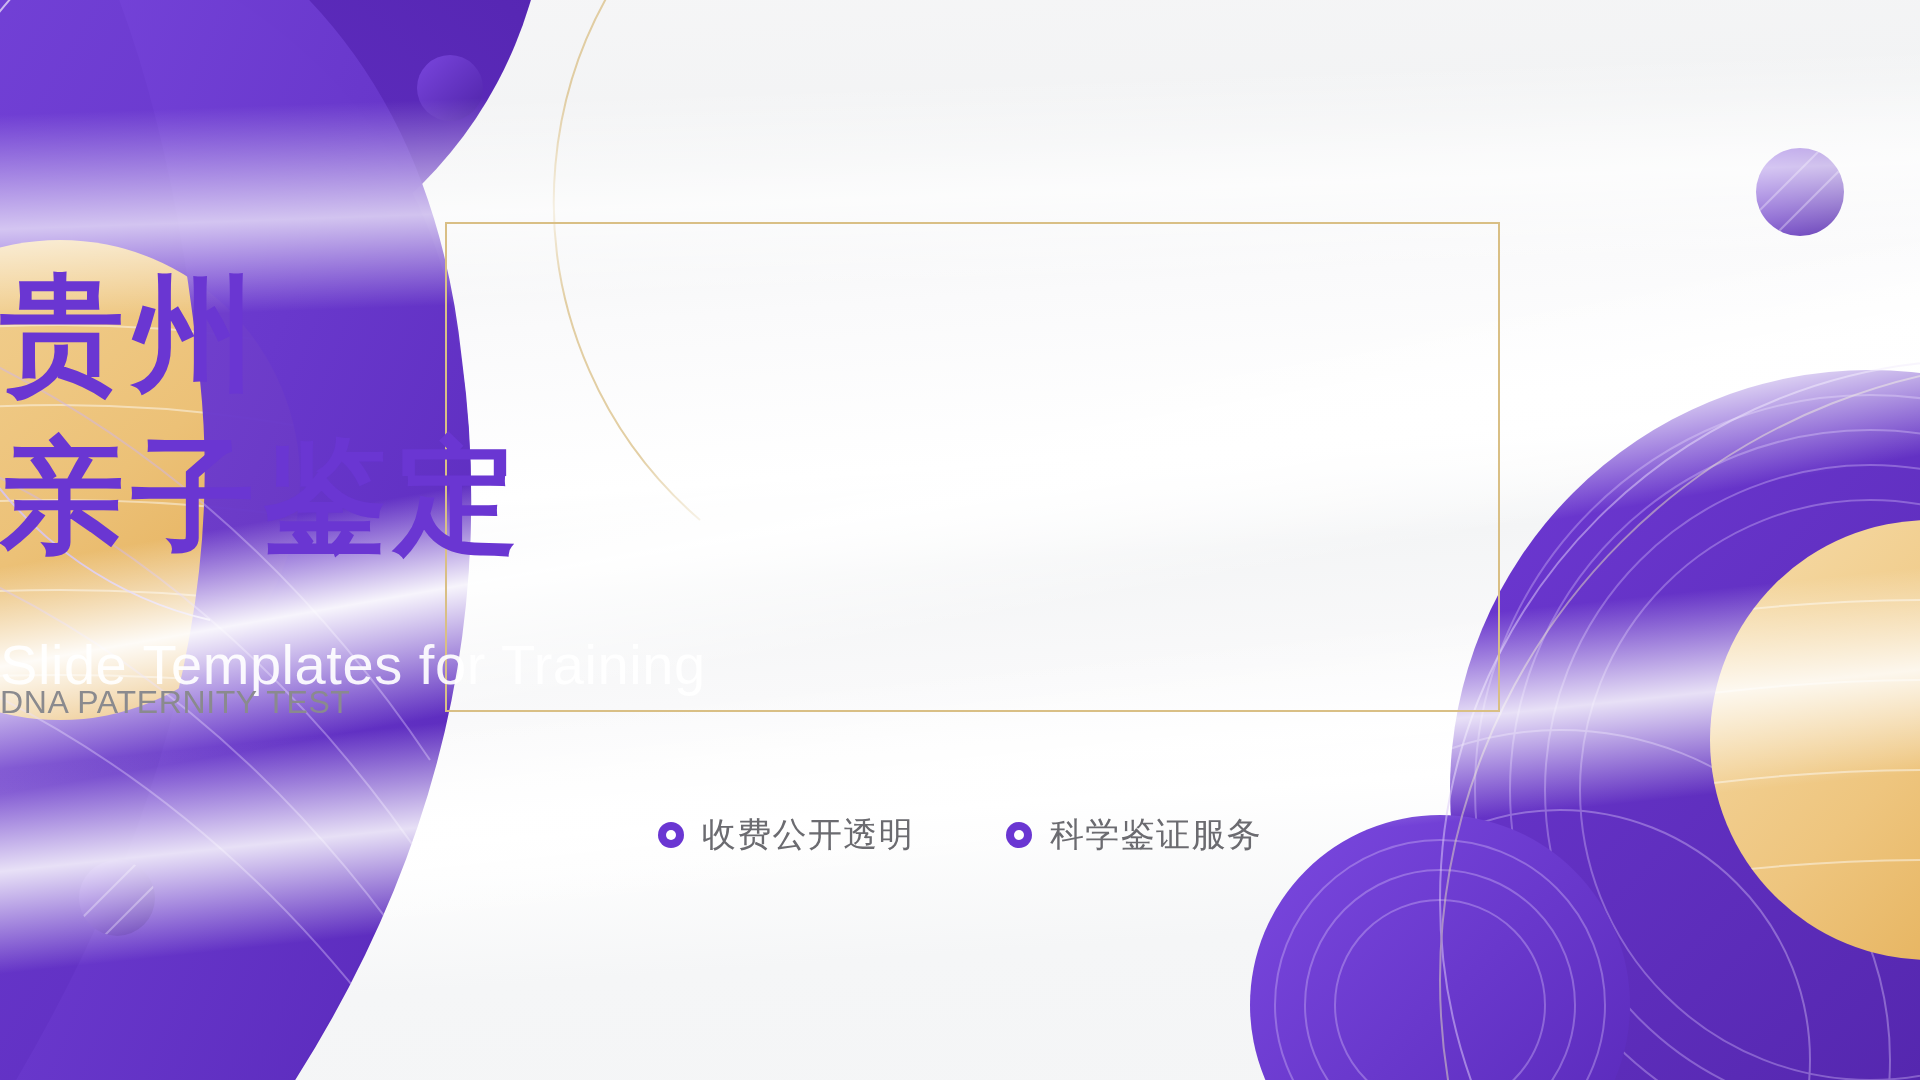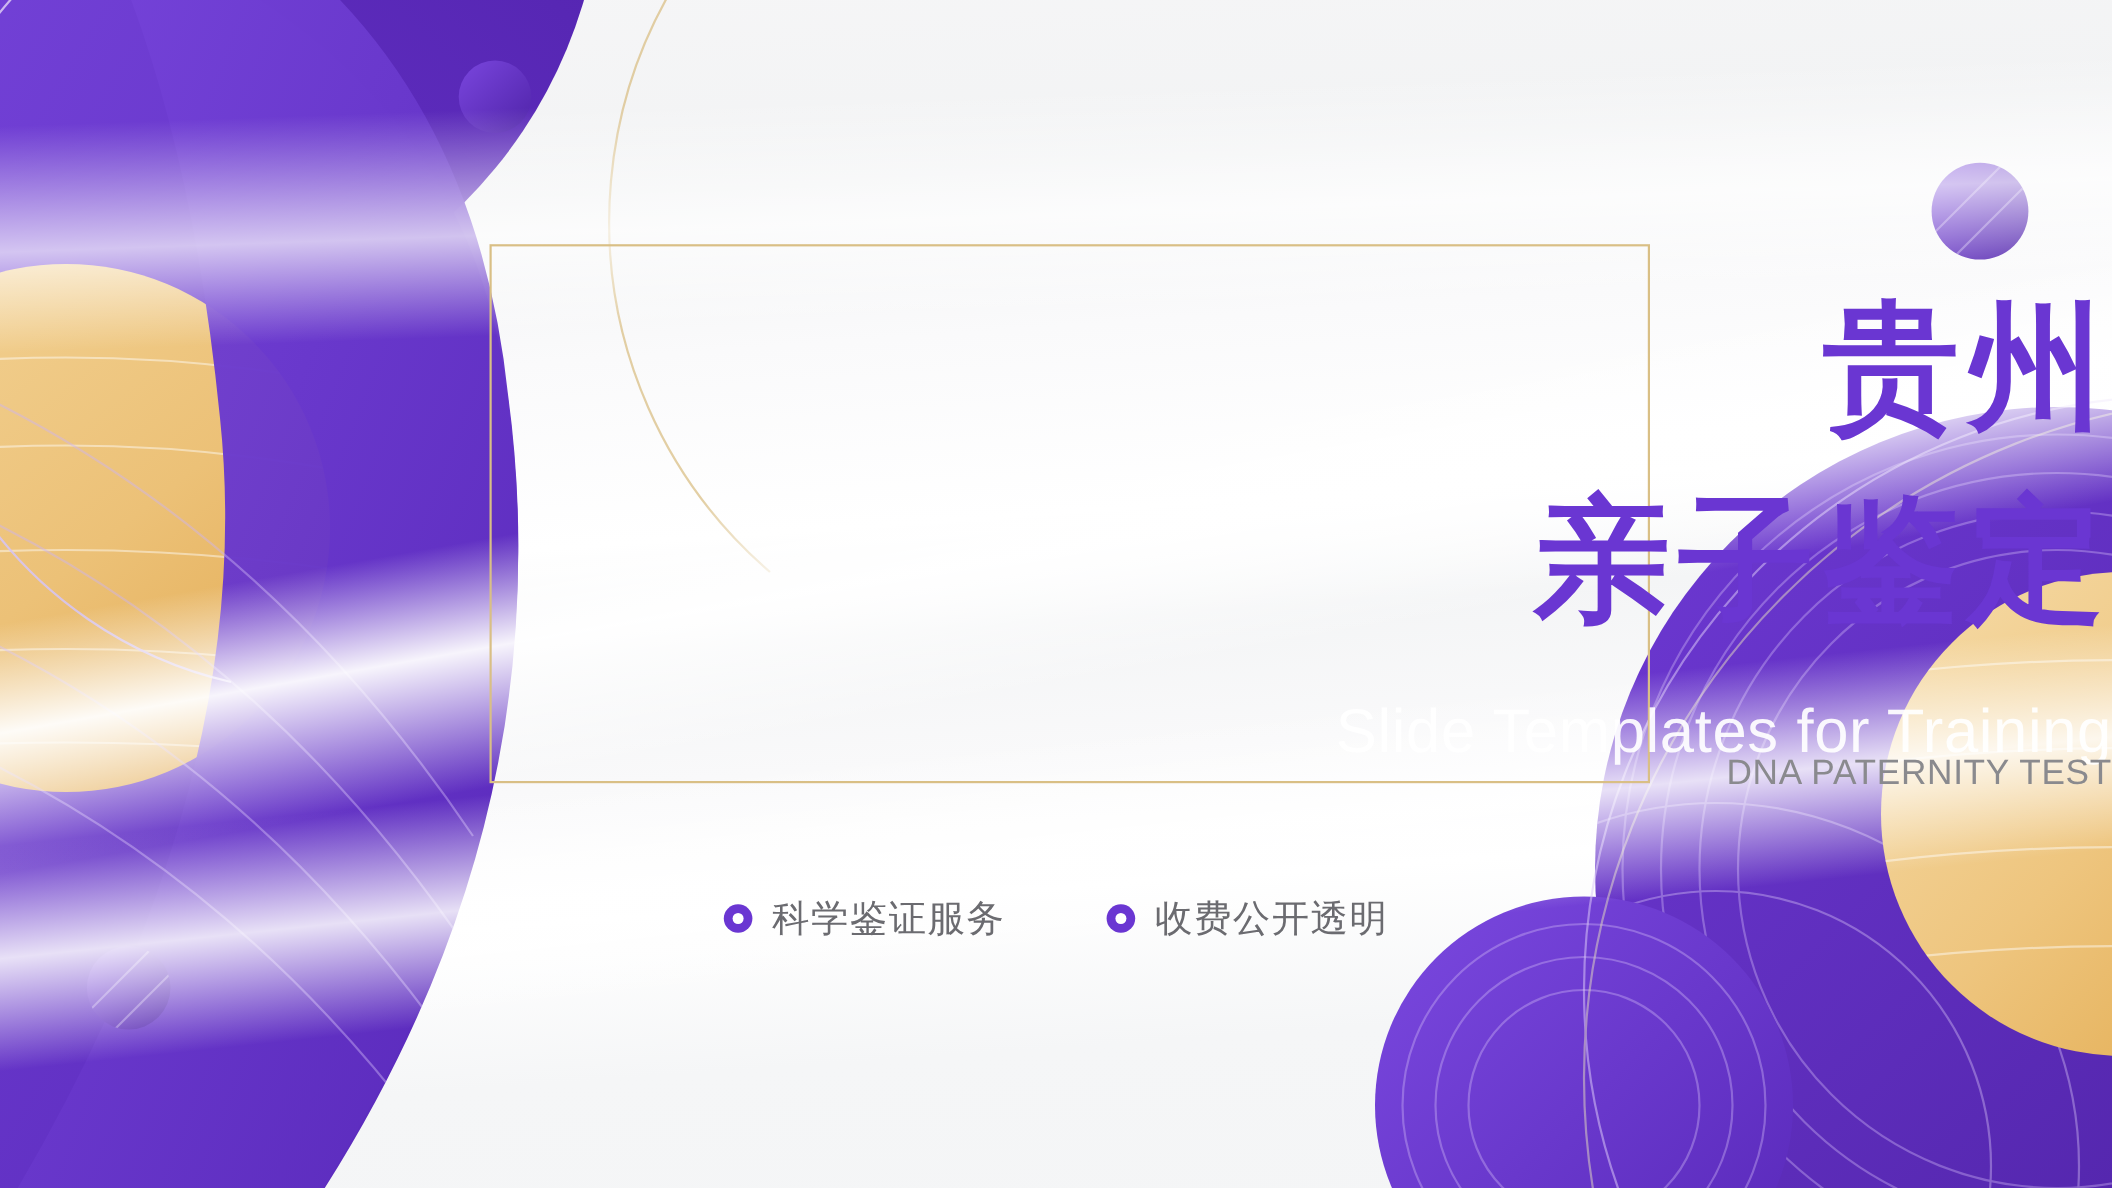--- a/index.html
+++ b/index.html
@@ -51,39 +51,39 @@
     pointer-events: none;
   }
 
   
   .content {
     position: absolute;
     left: 0;
     right: 0;
     top: 0;
     height: 1052px;
-    text-align: right;
+    text-align: left;
   }
 
   .title-block {
     position: absolute;
     left: 0;
     right: 0;
     top: 268px;
   }
 
   .title-line {
     font-family: "Liberation Sans", sans-serif;
     font-weight: bold;
     color: #6a36d2;
     letter-spacing: 0.06em;
     line-height: 1.08;
   }
   .title-line-1 { font-size: 124px; }
-  .title-line-2 { font-size: 124px; margin-top: 42px; }
+  .title-line-2 { font-size: 124px; margin-top: 28px; }
 
   
   .watermark {
     position: absolute;
     left: 0;
     right: 0;
     top: 632px;
     font-size: 56px;
     color: rgba(255,255,255,0.92);
     font-weight: normal;
@@ -305,22 +305,22 @@
       <div class="title-line title-line-2">亲子鉴定</div>
     </div>
 
     <div class="watermark">Slide Templates for Training</div>
 
     <div class="subtitle">DNA PATERNITY TEST</div>
 
     <div class="bullets">
       <div class="bullet">
         <span class="bullet-icon"></span>
-        <span class="bullet-label">科学鉴证服务</span>
+        <span class="bullet-label">收费公开透明</span>
       </div>
       <div class="bullet">
         <span class="bullet-icon"></span>
-        <span class="bullet-label">收费公开透明</span>
+        <span class="bullet-label">科学鉴证服务</span>
       </div>
     </div>
 
   </div>
 </div>
 
 </body></html>

